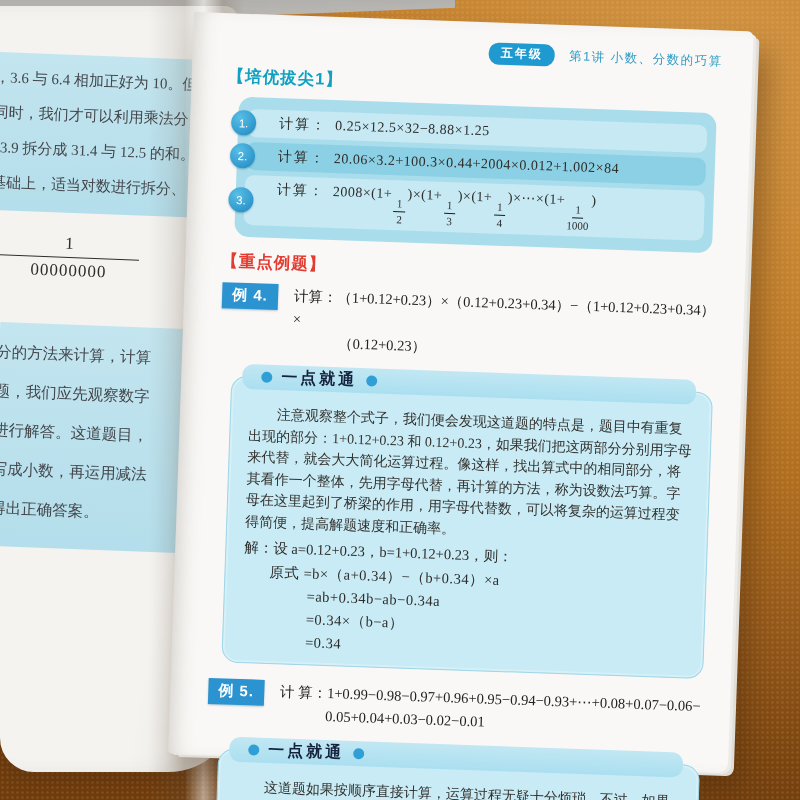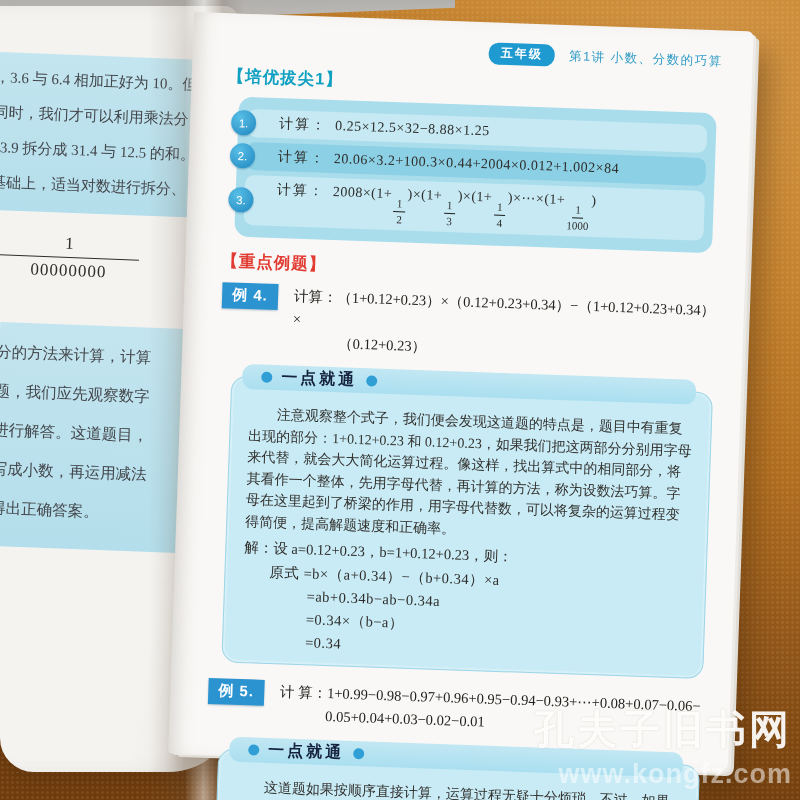--- a/index.html
+++ b/index.html
@@ -209,17 +209,13 @@
       <div class="tip-head">
         <span class="dot"></span>
         <span class="tip-title">一点就通</span>
         <span class="dot"></span>
       </div>
       <p class="tip-para">这道题如果按顺序直接计算，运算过程无疑十分烦琐。不过，如果我们从这道题的特点入手，计算就变得简便多了。仔细观察算式，</p>
     </div>
 
   </div>
 
-  <div class="watermark">
-    <div class="wm-name">孔夫子旧书网</div>
-    <div class="wm-url">www.kongfz.com</div>
-  </div>
 </div>
 
 </body></html>

